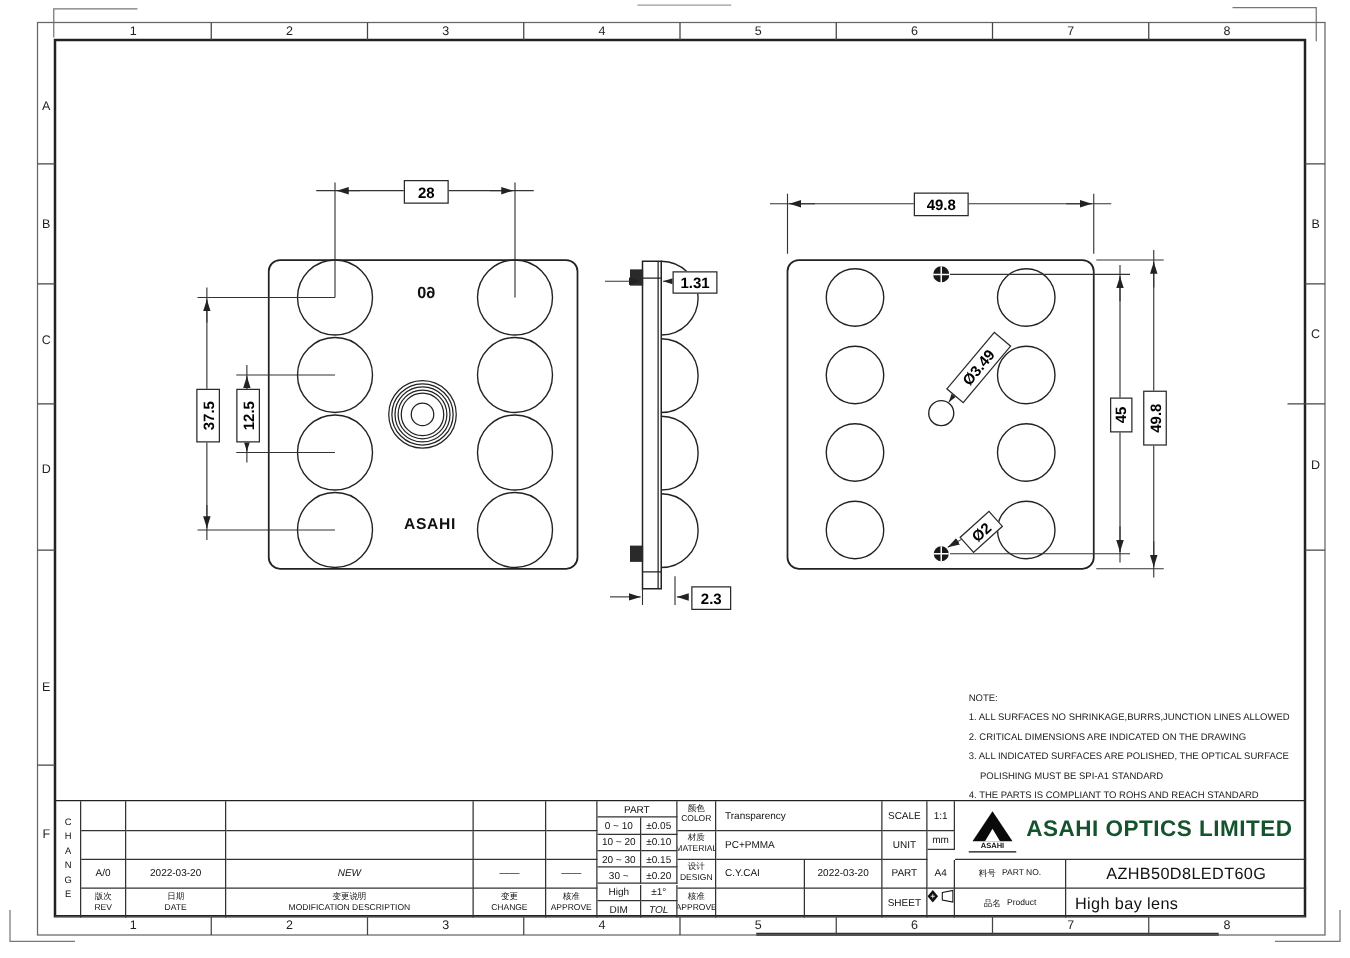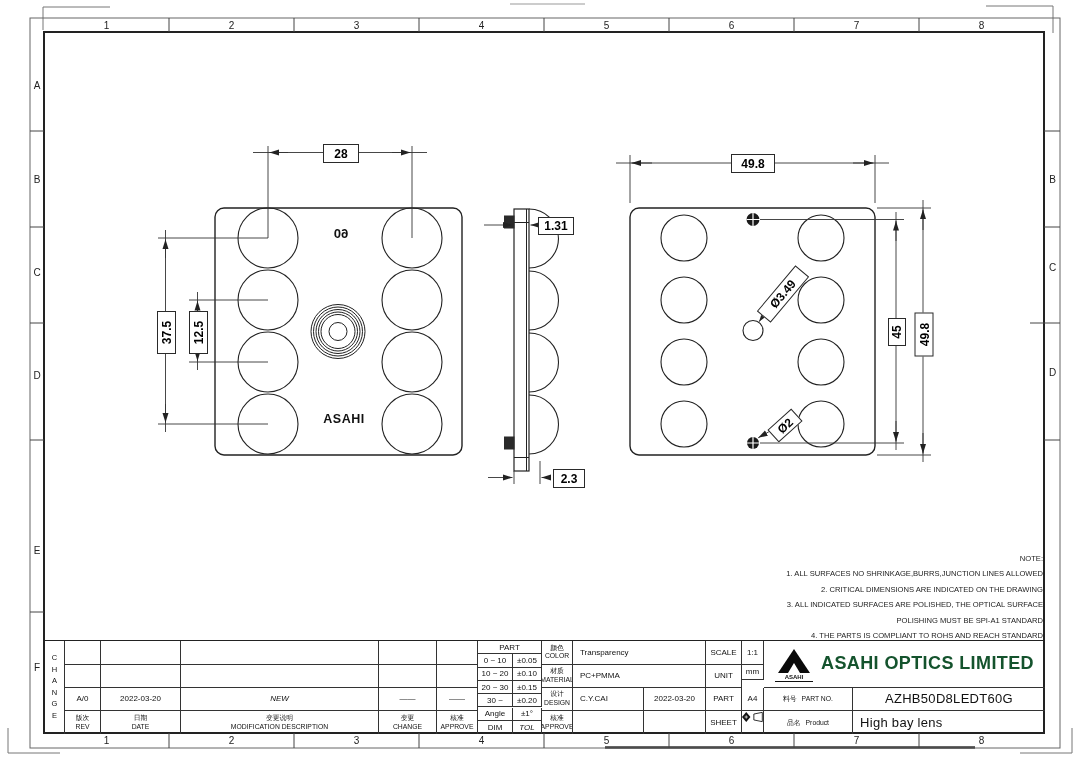--- a/index.html
+++ b/index.html
@@ -9,21 +9,21 @@
   .gl{position:absolute;display:flex;align-items:center;justify-content:center;
       font:10px "Liberation Sans",sans-serif;color:#222;}
   .dim{position:absolute;background:#fff;border:1px solid #2a2a2a;display:flex;align-items:center;
        justify-content:center;font:600 12px "Liberation Sans",sans-serif;color:#000;white-space:nowrap;}
   .rot{transform:rotate(-90deg);}
   .mark60{position:absolute;left:326px;top:226px;width:30px;height:14px;display:flex;align-items:center;
        justify-content:center;font:700 13px "Liberation Sans",sans-serif;transform:scaleX(-1);color:#111;}
   .markbrand{position:absolute;left:314px;top:412px;width:60px;text-align:center;
        font:700 12.5px "Liberation Sans",sans-serif;letter-spacing:.5px;color:#111;}
   .notes{position:absolute;left:775px;top:551px;width:268px;color:#222;}
-  .notes div{font:7.6px "Liberation Sans",sans-serif;line-height:15.4px;white-space:nowrap;text-align:right;}
+  .notes div{font:7.6px "Liberation Sans",sans-serif;line-height:15.4px;white-space:nowrap;}
   .notes .indent{padding-left:9px;}
   
   #tblock{position:absolute;left:44px;top:640px;width:1000px;height:93px;box-sizing:border-box;
           border:1.5px solid #222;background:#fff;}
   .tb{position:absolute;box-sizing:border-box;border-right:1px solid #333;border-bottom:1px solid #333;
       display:flex;align-items:center;justify-content:center;font:8px "Liberation Sans",sans-serif;
       color:#111;overflow:hidden;white-space:nowrap;}
   .tb.stack{flex-direction:column;line-height:8.5px;font-size:6.8px;}
   .tb.row2{gap:5px;font-size:6.8px;}
   .tb.noB{border-bottom:none;}
@@ -255,21 +255,21 @@
 
     <div class="tb" style="left:433px;top:0;width:64px;height:13.3px;">PART</div>
     <div class="tb" style="left:433px;top:13.3px;width:35px;height:13.3px;">0 ~ 10</div>
     <div class="tb" style="left:468px;top:13.3px;width:29px;height:13.3px;">±0.05</div>
     <div class="tb" style="left:433px;top:26.6px;width:35px;height:13.3px;">10 ~ 20</div>
     <div class="tb" style="left:468px;top:26.6px;width:29px;height:13.3px;">±0.10</div>
     <div class="tb" style="left:433px;top:39.9px;width:35px;height:13.3px;">20 ~ 30</div>
     <div class="tb" style="left:468px;top:39.9px;width:29px;height:13.3px;">±0.15</div>
     <div class="tb" style="left:433px;top:53.2px;width:35px;height:13.3px;">30 ~</div>
     <div class="tb" style="left:468px;top:53.2px;width:29px;height:13.3px;">±0.20</div>
-    <div class="tb" style="left:433px;top:66.5px;width:35px;height:13.3px;">Angle</div>
+    <div class="tb" style="left:433px;top:66.5px;width:35px;height:13.3px;">High</div>
     <div class="tb" style="left:468px;top:66.5px;width:29px;height:13.3px;">±1°</div>
     <div class="tb noB" style="left:433px;top:79.8px;width:35px;height:13.2px;">DIM</div>
     <div class="tb noB" style="left:468px;top:79.8px;width:29px;height:13.2px;font-style:italic;">TOL</div>
 
     <div class="tb stack" style="left:497px;top:0;width:31px;height:23.5px;">
       <span>颜色</span>
       <span>COLOR</span>
     </div>
     <div class="tb stack" style="left:497px;top:23.5px;width:31px;height:23px;">
       <span>材质</span>

